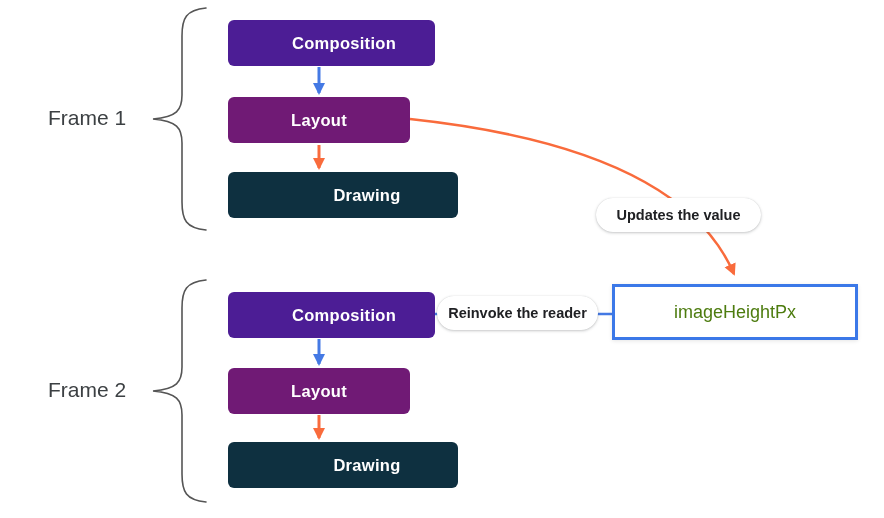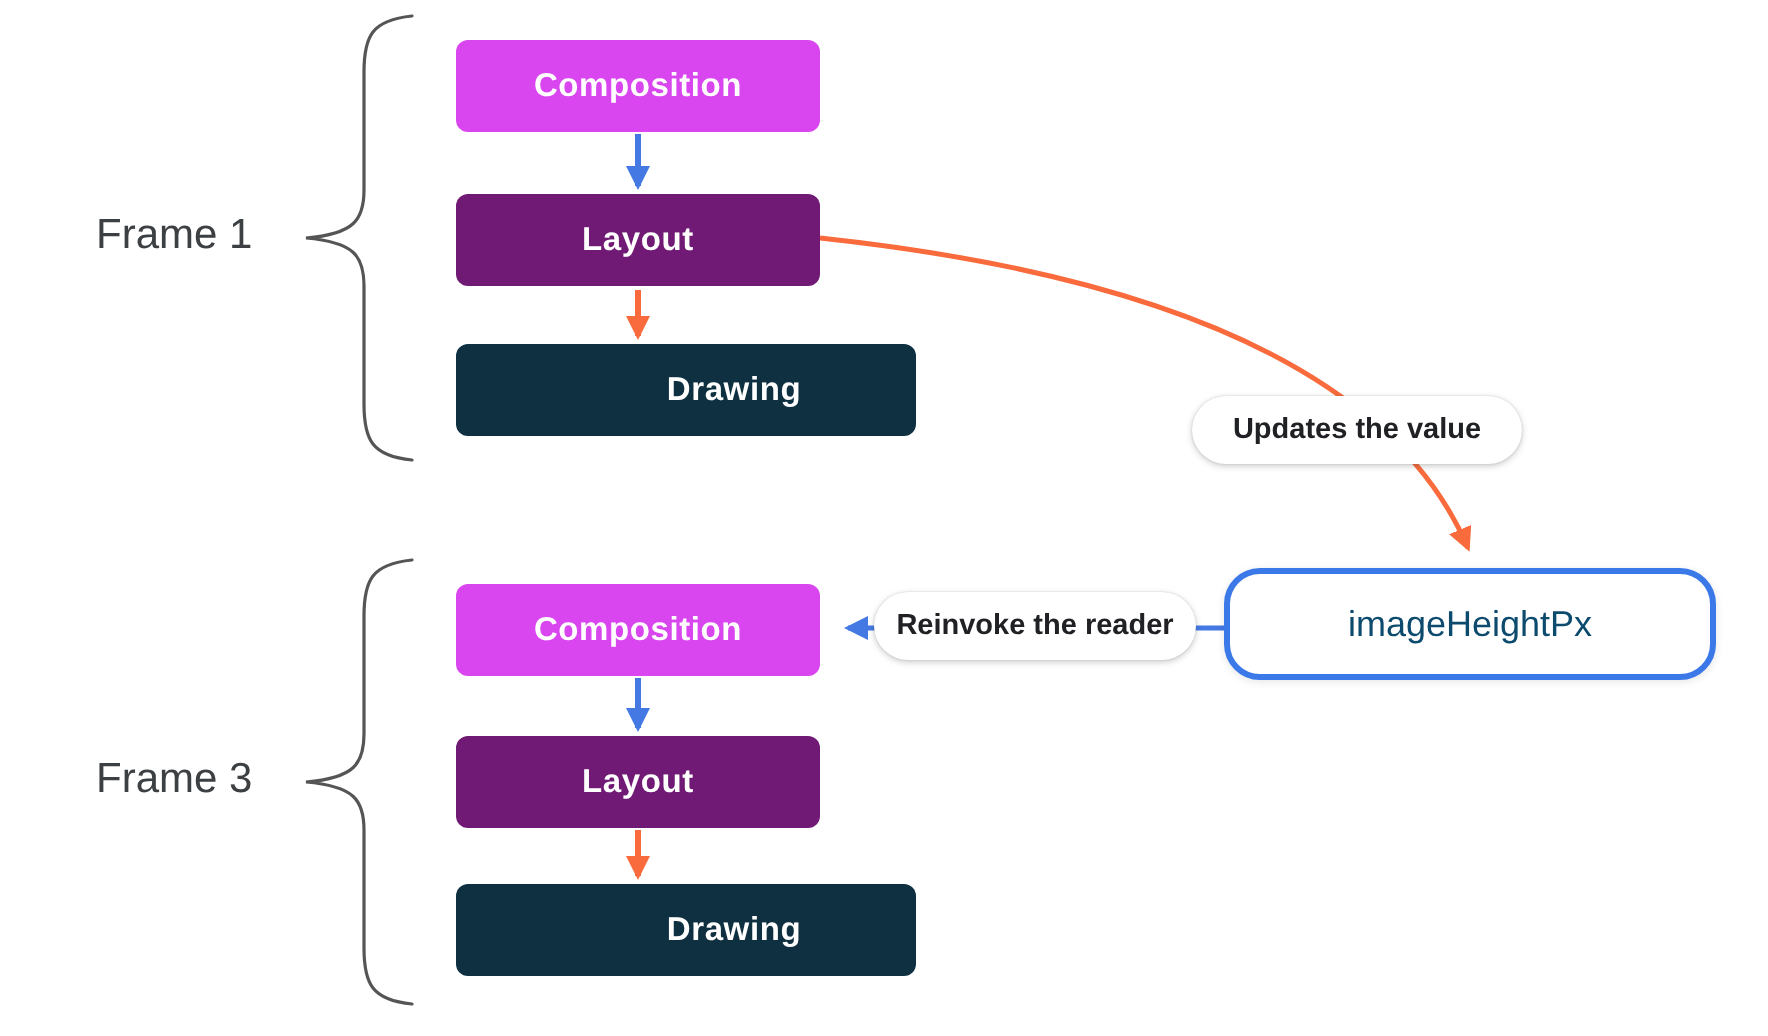--- a/index.html
+++ b/index.html
@@ -6,44 +6,44 @@
   .canvas{
     position:relative;width:884px;height:518px;background:#ffffff;overflow:hidden;
     font-family:"Liberation Sans", sans-serif;
   }
   .underlay{position:absolute;left:0;top:0;width:884px;height:518px;}
   .stage-box{
     position:absolute;left:228px;width:182px;height:46px;border-radius:6px;
     display:flex;align-items:center;justify-content:center;
     color:#ffffff;font-size:16.5px;font-weight:bold;letter-spacing:.3px;
   }
-  .fill-comp{background:#d946ef;}
+  .fill-comp{background:#4c1d95;padding-left:25px;}
   .fill-layout{background:#701a75;}
   .fill-drawing{background:#0E3040;padding-left:48px;}
   .f1-comp{top:20px;}   .f1-layout{top:97px;}  .f1-drawing{top:172px;}
   .f2-comp{top:292px;}  .f2-layout{top:368px;} .f2-drawing{top:442px;}
   .frame-label{
     position:absolute;left:48px;width:104px;height:26px;
     font-size:21px;color:#3C4043;display:flex;align-items:center;text-align:center;
   }
   .frame-label.one{top:105px;}
   .frame-label.two{top:377px;}
   .pill{
     position:absolute;background:#ffffff;border-radius:17px;
     display:flex;align-items:center;justify-content:center;
     font-size:14.5px;font-weight:600;color:#202124;
     box-shadow:0 1px 3px rgba(60,64,67,.28), 0 0 1px rgba(60,64,67,.2);
   }
   .pill-updates{left:596px;top:198px;width:165px;height:34px;}
   .pill-reinvoke{left:437px;top:296px;width:161px;height:34px;}
   .value-box{
     position:absolute;left:612px;top:284px;width:246px;height:56px;
-    background:#ffffff;border:3px solid #3B78E8;border-radius:18px;
+    background:#ffffff;border:3px solid #3B78E8;border-radius:0;
     display:flex;align-items:center;justify-content:center;box-sizing:border-box;
-    font-size:18px;color:#0c4a6e;box-shadow:0 1px 4px rgba(0,0,0,.10);
+    font-size:18px;color:#4d7c0f;box-shadow:0 1px 4px rgba(0,0,0,.10);
   }
 </style>
 </head>
 <body>
 
 <div class="canvas">
 
   <svg class="underlay" viewBox="0 0 884 518" xmlns="http://www.w3.org/2000/svg">
     <defs>
       <marker id="ab" markerUnits="userSpaceOnUse" markerWidth="14" markerHeight="14" refX="10" refY="6" orient="auto">
@@ -62,21 +62,21 @@
 
     <path d="M319 339 V364" stroke="#4479E4" stroke-width="3" fill="none" marker-end="url(#ab)"></path>
     <path d="M319 415 V438" stroke="#F96B3C" stroke-width="3" fill="none" marker-end="url(#ao)"></path>
 
     <path d="M410 119 Q680 148 734 274" stroke="#F96B3C" stroke-width="2.5" fill="none" marker-end="url(#ao)"></path>
 
     <path d="M612 314 H424" stroke="#4479E4" stroke-width="2.5" fill="none" marker-end="url(#ab)"></path>
   </svg>
 
   <div class="frame-label one">Frame 1</div>
-  <div class="frame-label two">Frame 3</div>
+  <div class="frame-label two">Frame 2</div>
 
   <div class="stage-box fill-comp f1-comp">Composition</div>
   <div class="stage-box fill-layout f1-layout">Layout</div>
   <div class="stage-box fill-drawing f1-drawing">Drawing</div>
 
   <div class="stage-box fill-comp f2-comp">Composition</div>
   <div class="stage-box fill-layout f2-layout">Layout</div>
   <div class="stage-box fill-drawing f2-drawing">Drawing</div>
 
   <div class="value-box">imageHeightPx</div>

